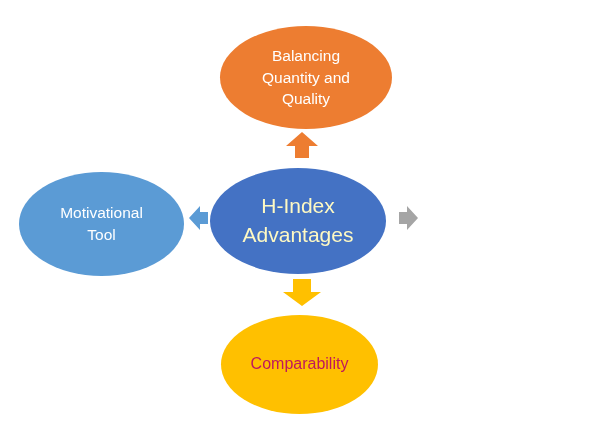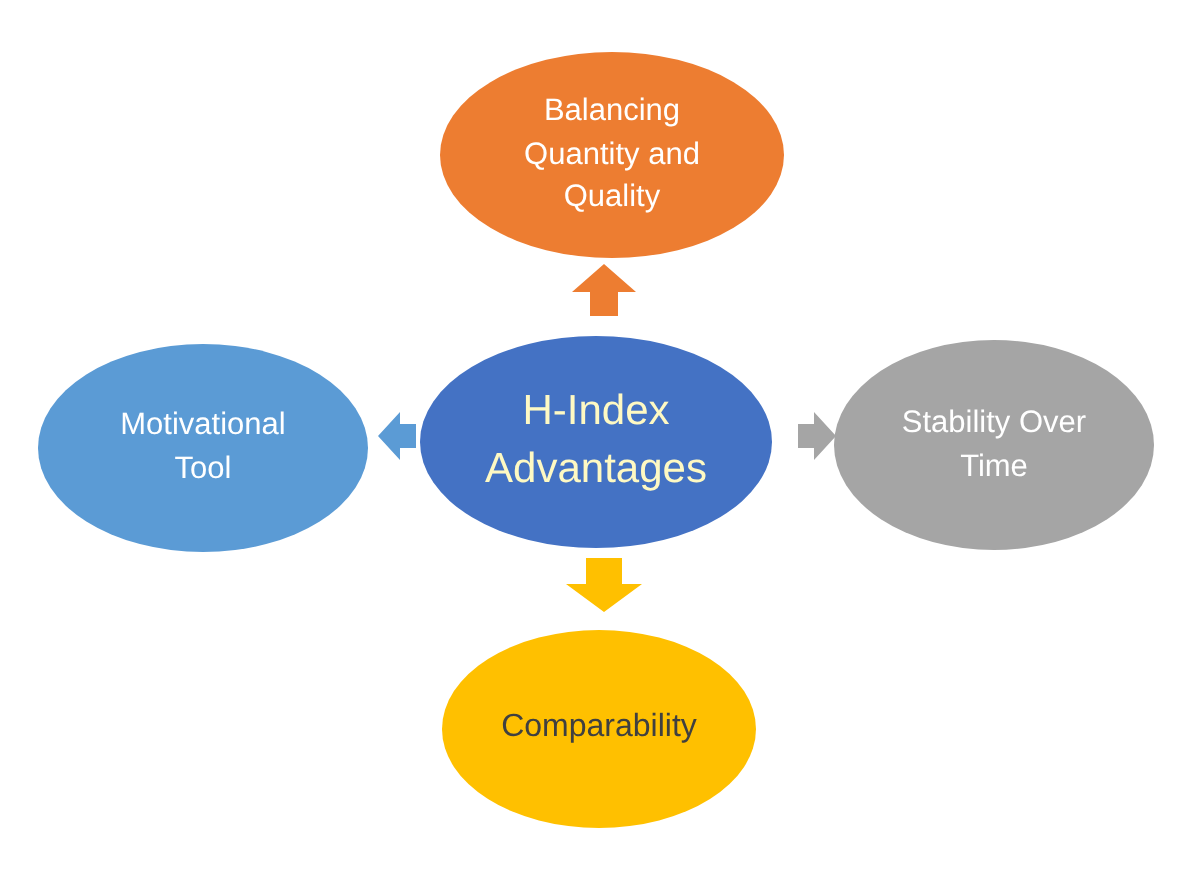--- a/index.html
+++ b/index.html
@@ -73,25 +73,22 @@
 <div class="canvas" style="background-color: rgb(255, 255, 255);">
 
   <div class="ellipse node-left" style="background-color: rgb(91, 155, 213); color: rgb(255, 255, 255);">
     <span class="lbl">Motivational Tool</span>
   </div>
 
   <div class="ellipse node-top" style="background-color: rgb(237, 125, 49); color: rgb(255, 255, 255);">
     <span class="lbl">Balancing Quantity and Quality</span>
   </div>
 
-  <div class="ellipse node-right" style="background-color: rgb(165, 165, 165); color: rgb(255, 255, 255);">
-    <span class="lbl">Stability Over Time</span>
-  </div>
 
-  <div class="ellipse node-bottom" style="background-color: rgb(255, 192, 0); color: #404040;">
+  <div class="ellipse node-bottom" style="background-color: rgb(255, 192, 0); color: #be185d;">
     <span class="lbl">Comparability</span>
   </div>
 
   <div class="ellipse node-center" style="background-color: rgb(68, 114, 196); color: #fef9c3;">
     <span class="lbl">H-Index Advantages</span>
   </div>
 
   <svg class="arrow arrow-up" width="32" height="26" viewBox="0 0 32 26">
     <polygon points="16,0 32,14 23,14 23,26 9,26 9,14 0,14" style="fill: rgb(237, 125, 49);"></polygon>
   </svg>

